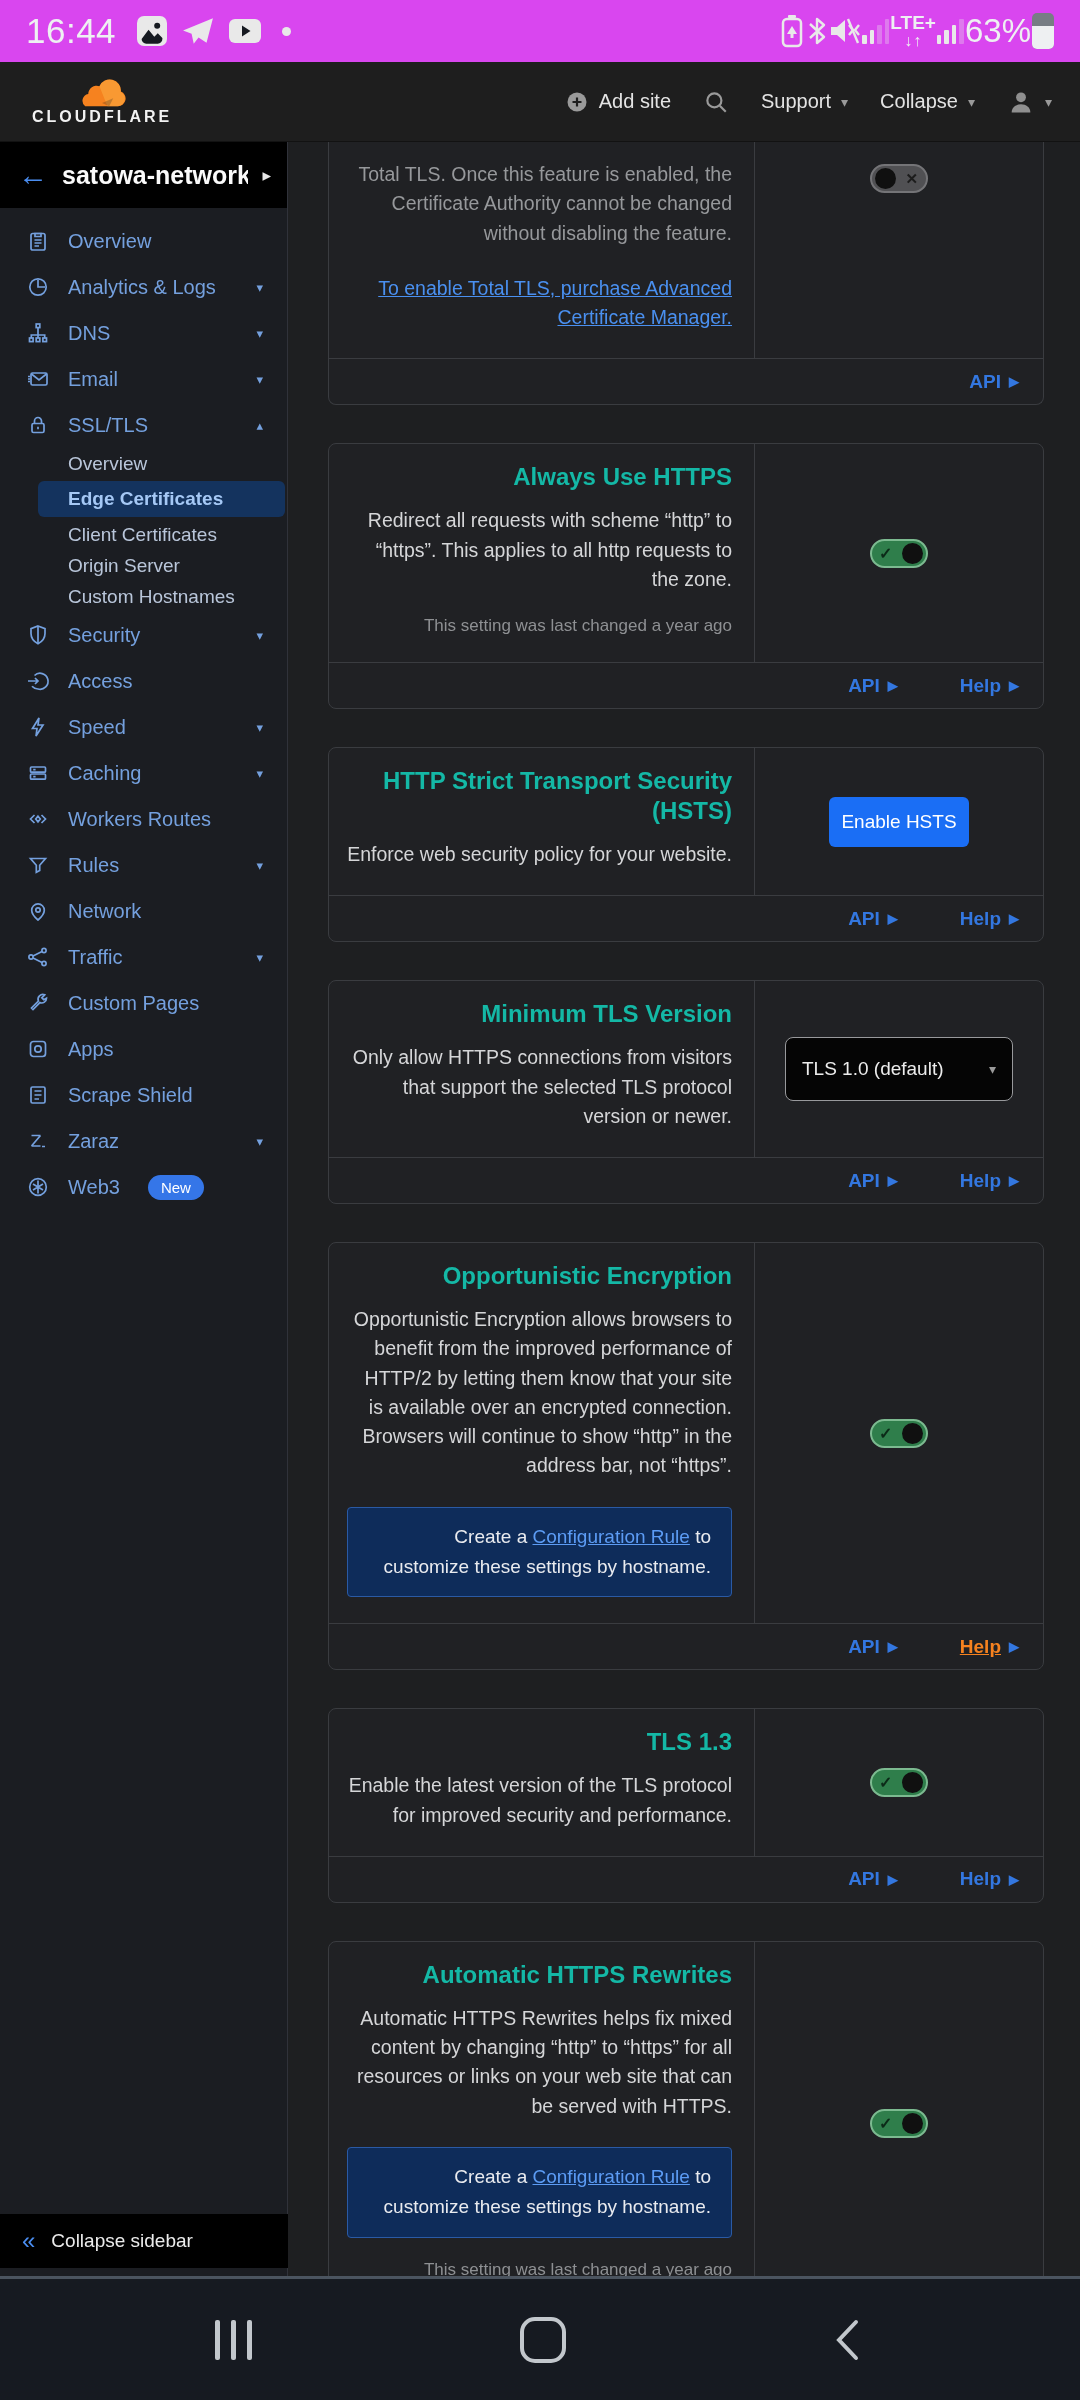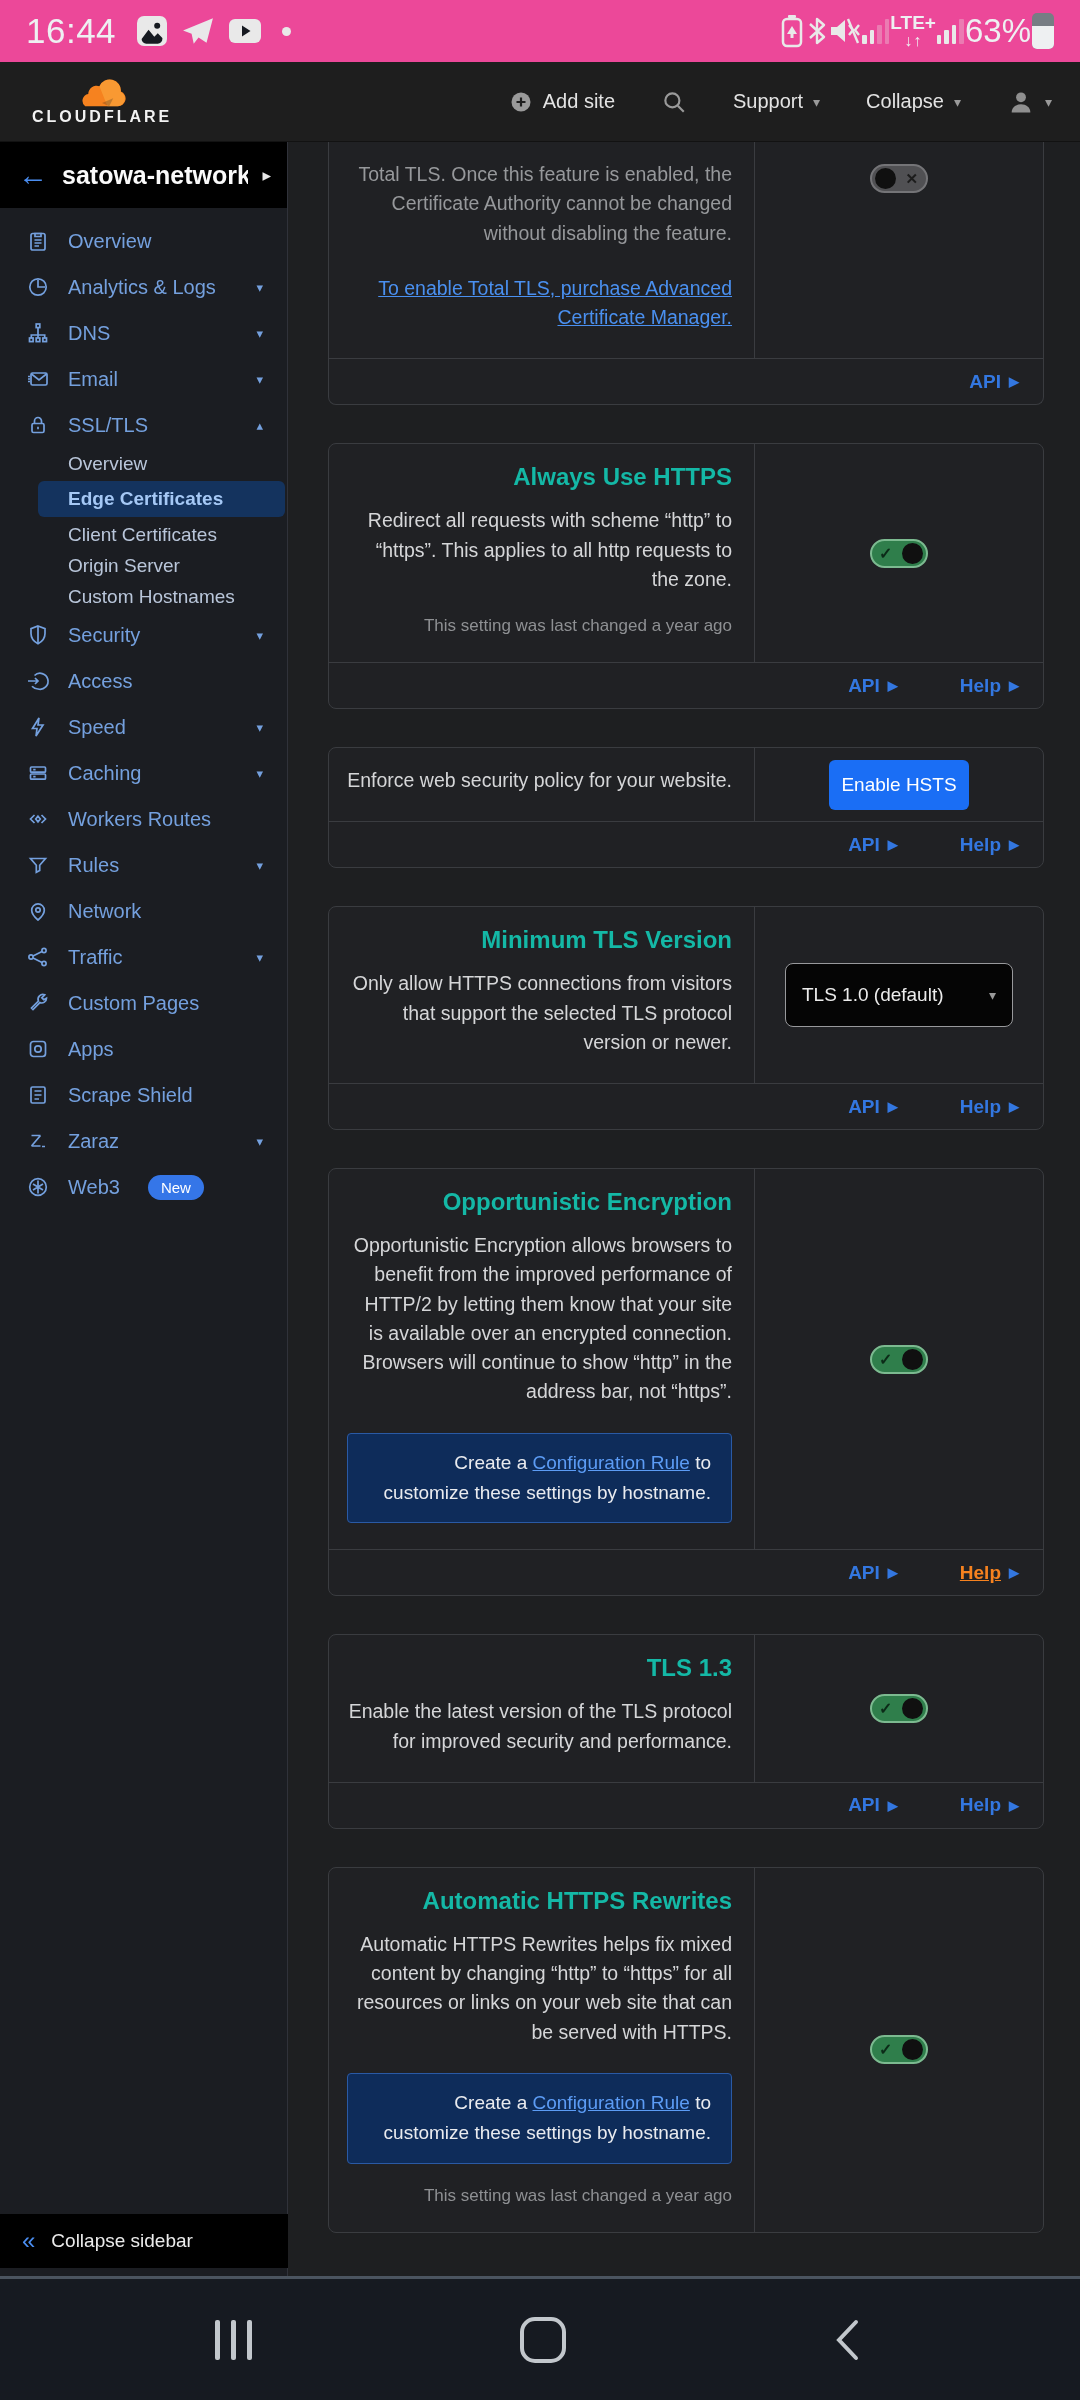--- a/index.html
+++ b/index.html
@@ -1,41 +1,41 @@
 <!DOCTYPE html>
 <html><head>
 <meta charset="utf-8">
 <style>
   html,body{margin:0;padding:0;width:1080px;height:2400px;background:#1e1f21;overflow:hidden;
     font-family:"Liberation Sans", sans-serif; -webkit-font-smoothing:antialiased;}
   *{box-sizing:border-box;}
 
   
-  .status-bar{height:62px;background:#ec4899;display:flex;align-items:center;color:#eef0f2;
+  .status-bar{height:62px;background:#d946ef;display:flex;align-items:center;color:#eef0f2;
     padding:0 26px;gap:15px;}
   .sb-time{font-size:35px;font-weight:500;letter-spacing:.5px;margin-right:6px;}
   .sb-right{margin-left:auto;display:flex;align-items:center;gap:1px;}
   .sb-pct{font-size:33px;font-weight:400;}
   .sig{display:flex;align-items:flex-end;gap:3px;height:26px;}
   .sig span{width:4.5px;background:#e9e9e9;border-radius:1px;display:block;}
   .sig .b1{height:9px}.sig .b2{height:14px}.sig .b3{height:19px}.sig .b4{height:25px}
   .sig span.dim{opacity:.32;}
   .lte{display:flex;flex-direction:column;align-items:center;line-height:1;}
   .lte .l1{font-size:19px;font-weight:700;}
   .lte .l2{font-size:16px;letter-spacing:1px;margin-top:1px;}
   .bat{width:22px;height:36px;border-radius:5px;background:#777d84;position:relative;overflow:hidden;}
   .bat::after{content:"";position:absolute;left:0;bottom:0;width:100%;height:63%;background:#eef0f2;}
   .sb-dot{width:9px;height:9px;border-radius:50%;background:#e9e9e9;margin-left:6px;}
 
   
   .app-header{height:80px;background:#1e1e1e;border-bottom:1px solid #121212;
     display:flex;align-items:center;padding:0 28px;}
   .logo{display:flex;flex-direction:column;align-items:center;line-height:1;margin-left:4px;}
   .logo-text{font-size:16px;font-weight:800;letter-spacing:3px;color:#f2f2f2;margin-top:-2px;}
-  .hdr-right{margin-left:auto;display:flex;align-items:center;gap:46px;text-align:right;}
+  .hdr-right{margin-left:auto;display:flex;align-items:center;gap:32px;text-align:right;}
   .hdr-item{display:flex;align-items:center;gap:10px;color:#e3e3e3;font-size:20px;cursor:pointer;}
   .hdr-caret{color:#9a9a9a;font-size:14px;}
 
   
   .content{display:flex;height:2134px;}
 
   
   .sidebar{width:288px;background:#1b1d22;border-right:1px solid #30323a;position:relative;flex:none;}
   .site-header{height:66px;background:#000;display:flex;align-items:center;padding:0 16px 0 18px;gap:14px;}
   .site-back{color:#4a8df0;font-size:30px;line-height:1;flex:none;cursor:pointer;}
@@ -465,20 +465,21 @@
         <a class="flink">
           <span class="lbl">Help</span>
           <span class="tri">▶</span>
         </a>
       </div>
     </div>
 
     <div class="card">
       <div class="card-body">
         <div class="card-left">
+          <h3 class="title">HTTP Strict Transport Security (HSTS)</h3>
           <p class="desc">Enforce web security policy for your website.</p>
         </div>
         <div class="card-right">
           <button class="btn-primary">Enable HSTS</button>
         </div>
       </div>
       <div class="card-footer">
         <a class="flink">
           <span class="lbl">API</span>
           <span class="tri">▶</span>

